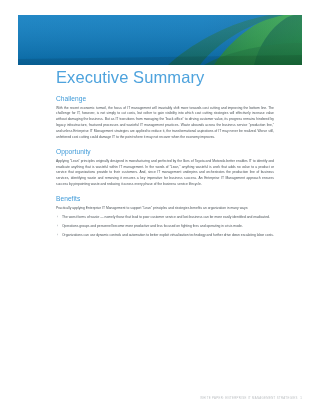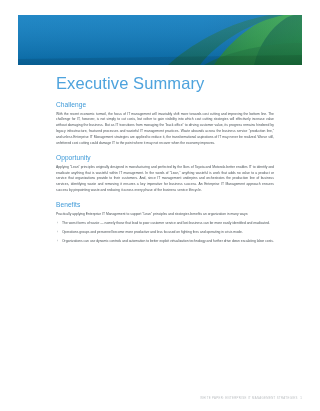--- a/index.html
+++ b/index.html
@@ -29,21 +29,21 @@
   .banner svg {
     display: block;
     width: 284px;
     height: 50px;
   }
 
   
   .page {
     position: absolute;
     left: 56px;
-    top: 74px;
+    top: 68px;
     width: 218px;
   }
 
   .doc-title {
     font-size: 16.5px;
     font-weight: 400;
     color: #4ea3dd;
     letter-spacing: 0.1px;
     margin: 0 0 9px 0;
     line-height: 1.1;

